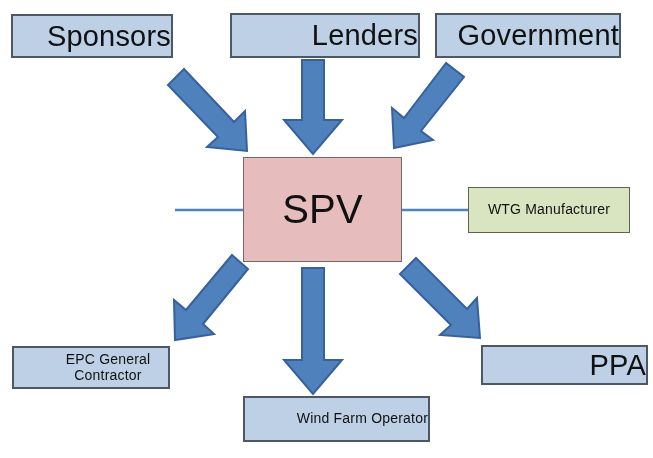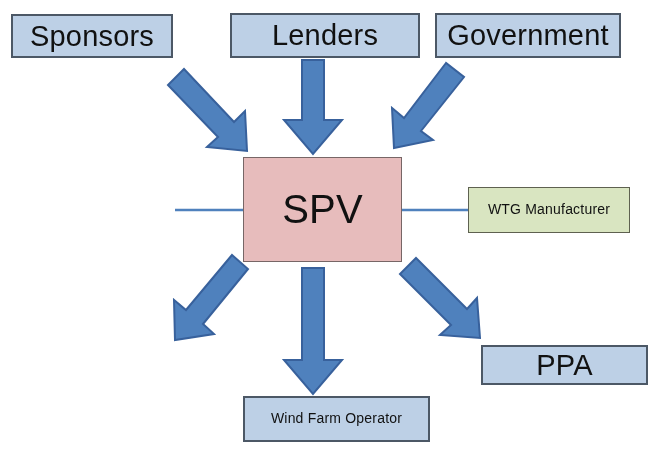--- a/index.html
+++ b/index.html
@@ -39,21 +39,21 @@
   }
   .node{
     position:absolute;
     box-sizing:border-box;
     display:flex;align-items:center;justify-content:center;
     text-align:center;
     color:var(--text);
     line-height:1.12;
     letter-spacing:0.2px;
   }
-  .node-blue{background:var(--node-blue);border:2px solid var(--border-blue);}
+  .node-blue{background:var(--node-blue);border:2px solid var(--border-blue);justify-content:flex-end;}
   .node-green{background:var(--node-green);border:1.5px solid var(--border-green);}
   .node-pink{background:var(--node-pink);border:1.5px solid var(--border-pink);}
   .font-big{font-size:29px;}
   .font-small{font-size:14px;}
   .font-spv{font-size:40px;}
   .n-sponsors  {left:11px;  top:14px;  width:162px; height:44px;}
   .n-lenders   {left:230px; top:13px;  width:190px; height:45px;}
   .n-government{left:435px; top:13px;  width:186px; height:45px;}
   .n-insurance {left:17px;  top:187px; width:158px; height:45px;}
   .n-spv       {left:243px; top:157px; width:159px; height:105px;}
@@ -93,20 +93,23 @@
 
 
   <div class="node node-green font-small n-wtg">
     <span class="node-label">WTG Manufacturer</span>
   </div>
 
   <div class="node node-pink font-spv n-spv">
     <span class="node-label">SPV</span>
   </div>
 
+  <div class="node node-blue font-small n-epc">
+    <span class="node-label">EPC General Contractor</span>
+  </div>
 
   <div class="node node-blue font-small n-wfo">
     <span class="node-label">Wind Farm Operator</span>
   </div>
 
   <div class="node node-blue font-big n-ppa">
     <span class="node-label">PPA</span>
   </div>
 
 </div>

